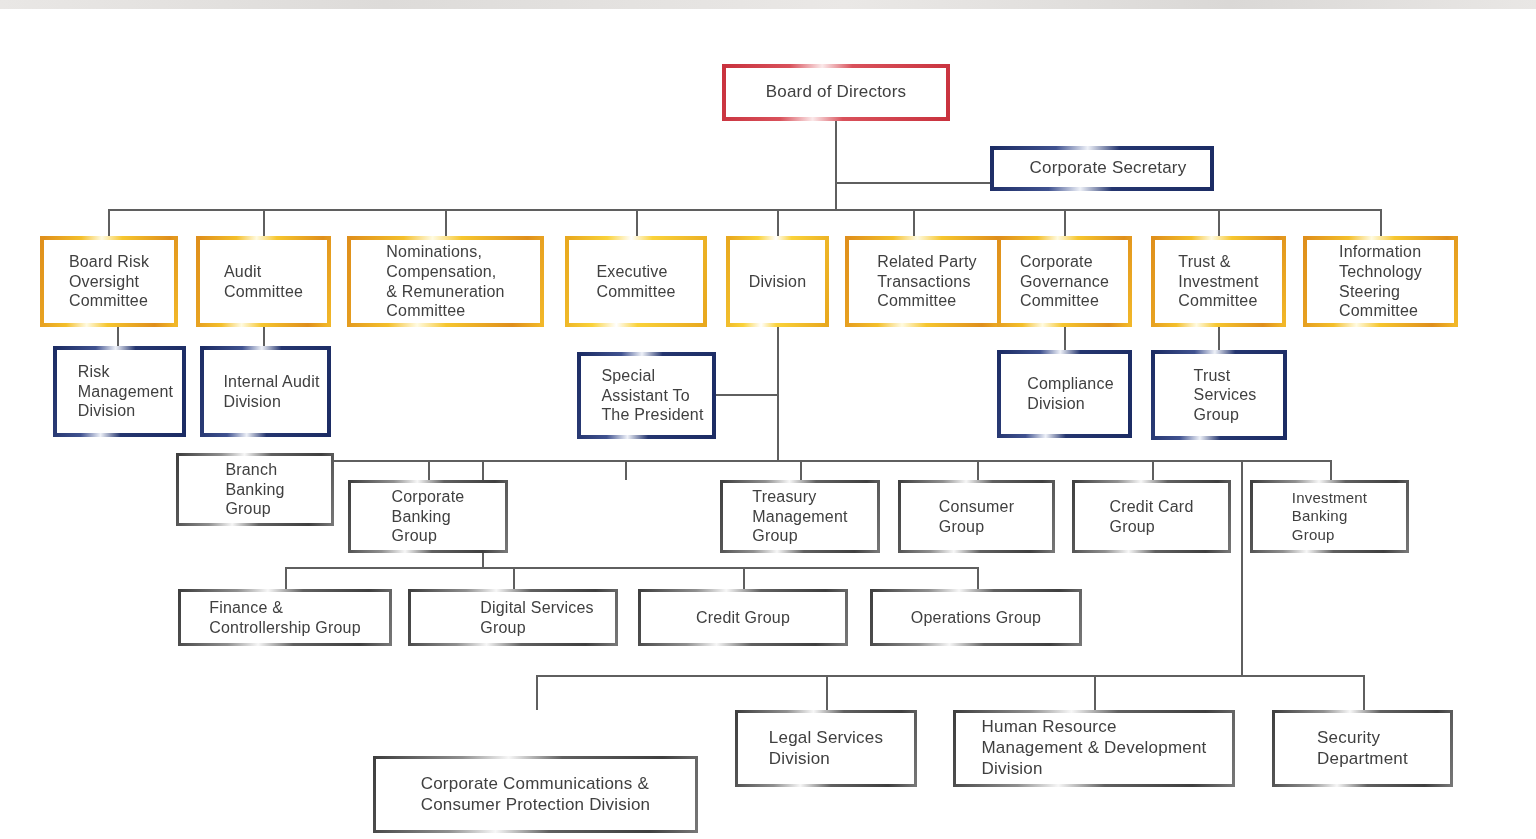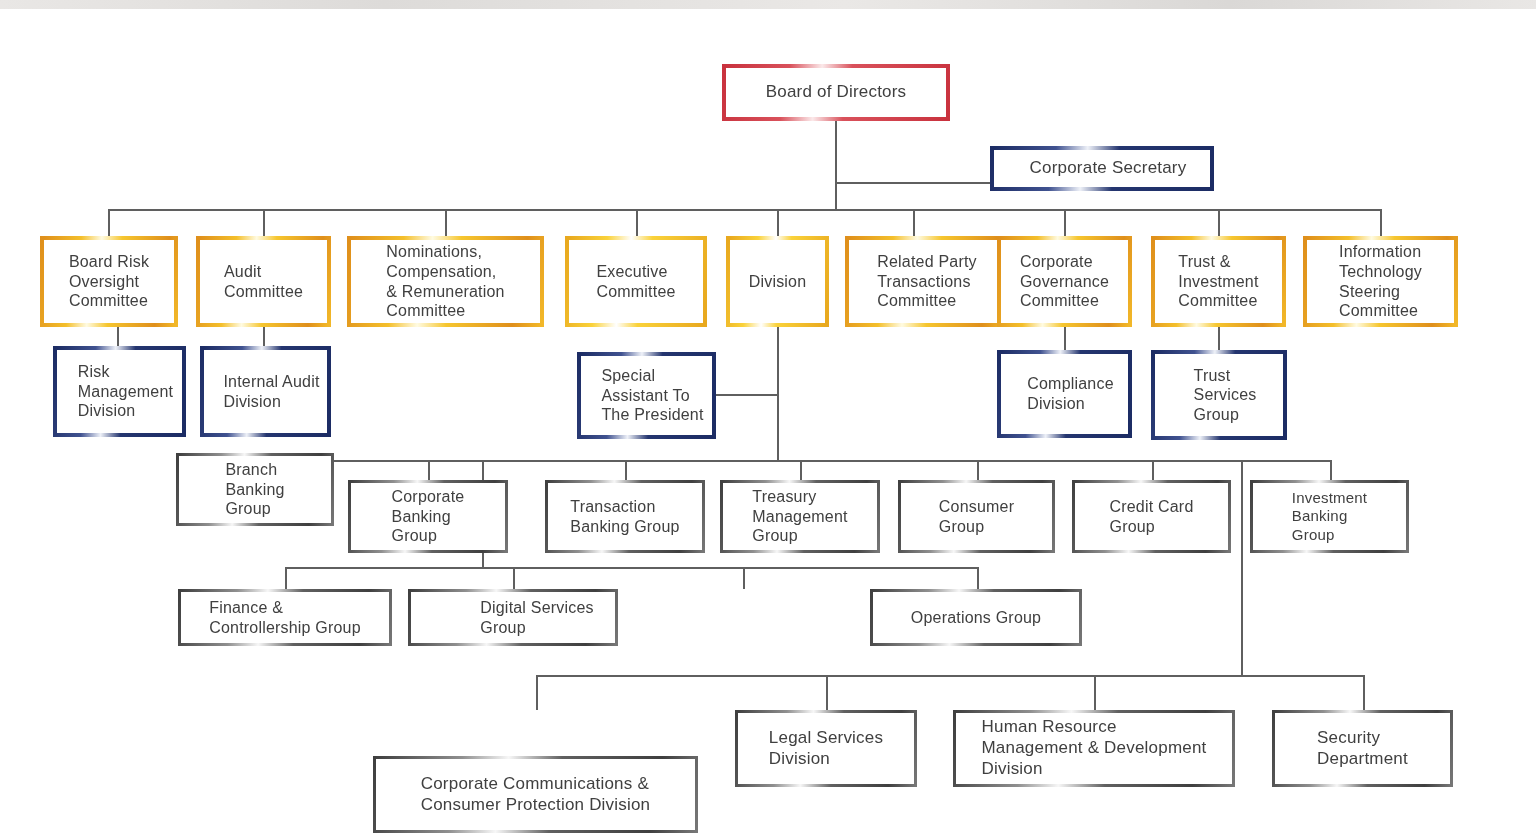--- a/index.html
+++ b/index.html
@@ -115,37 +115,36 @@
   <div class="box b-navy f16" style="left:1151px;top:350px;width:136px;height:90px;">Trust
 Services
 Group</div>
 
   <div class="box b-gray f16" style="left:176px;top:453px;width:158px;height:73px;">Branch
 Banking
 Group</div>
   <div class="box b-gray f16" style="left:348px;top:480px;width:160px;height:73px;">Corporate
 Banking
 Group</div>
-  <div class="box b-gray f16" style="left:545px;top:480px;width:160px;height:73px;">Transaction
-Banking Group</div>
   <div class="box b-gray f16" style="left:720px;top:480px;width:160px;height:73px;">Treasury
 Management
 Group</div>
   <div class="box b-gray f16" style="left:898px;top:480px;width:157px;height:73px;">Consumer
 Group</div>
   <div class="box b-gray f16" style="left:1072px;top:480px;width:159px;height:73px;">Credit Card
 Group</div>
   <div class="box b-gray f15" style="left:1250px;top:480px;width:159px;height:73px;">Investment
 Banking
 Group</div>
 
   <div class="box b-gray f16" style="left:178px;top:589px;width:214px;height:57px;">Finance &amp;
 Controllership Group</div>
   <div class="box b-gray f16" style="left:408px;top:589px;width:210px;height:57px;padding-left:48px;">Digital Services
 Group</div>
+  <div class="box b-gray f16" style="left:638px;top:589px;width:210px;height:57px;">Credit Group</div>
   <div class="box b-gray f16" style="left:870px;top:589px;width:212px;height:57px;">Operations Group</div>
 
   <div class="box b-gray f17" style="left:373px;top:710px;width:325px;height:77px;margin-top:46px;">Corporate Communications &amp;
 Consumer Protection Division</div>
   <div class="box b-gray f17" style="left:735px;top:710px;width:182px;height:77px;">Legal Services
 Division</div>
   <div class="box b-gray f17" style="left:953px;top:710px;width:282px;height:77px;">Human Resource
 Management &amp; Development
 Division</div>
   <div class="box b-gray f17" style="left:1272px;top:710px;width:181px;height:77px;">Security

